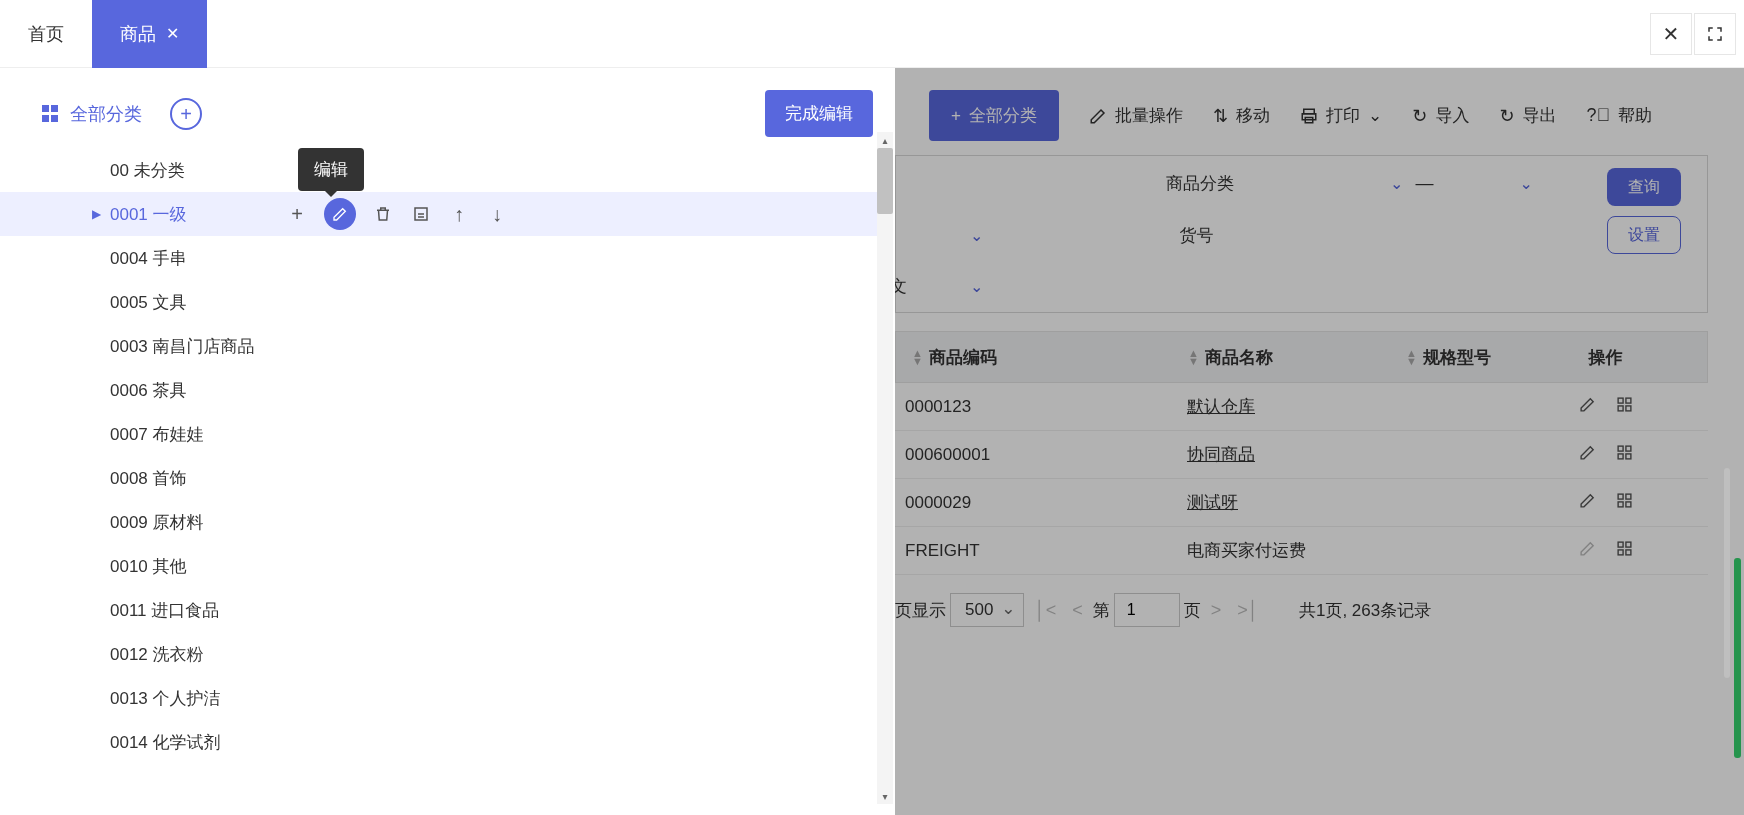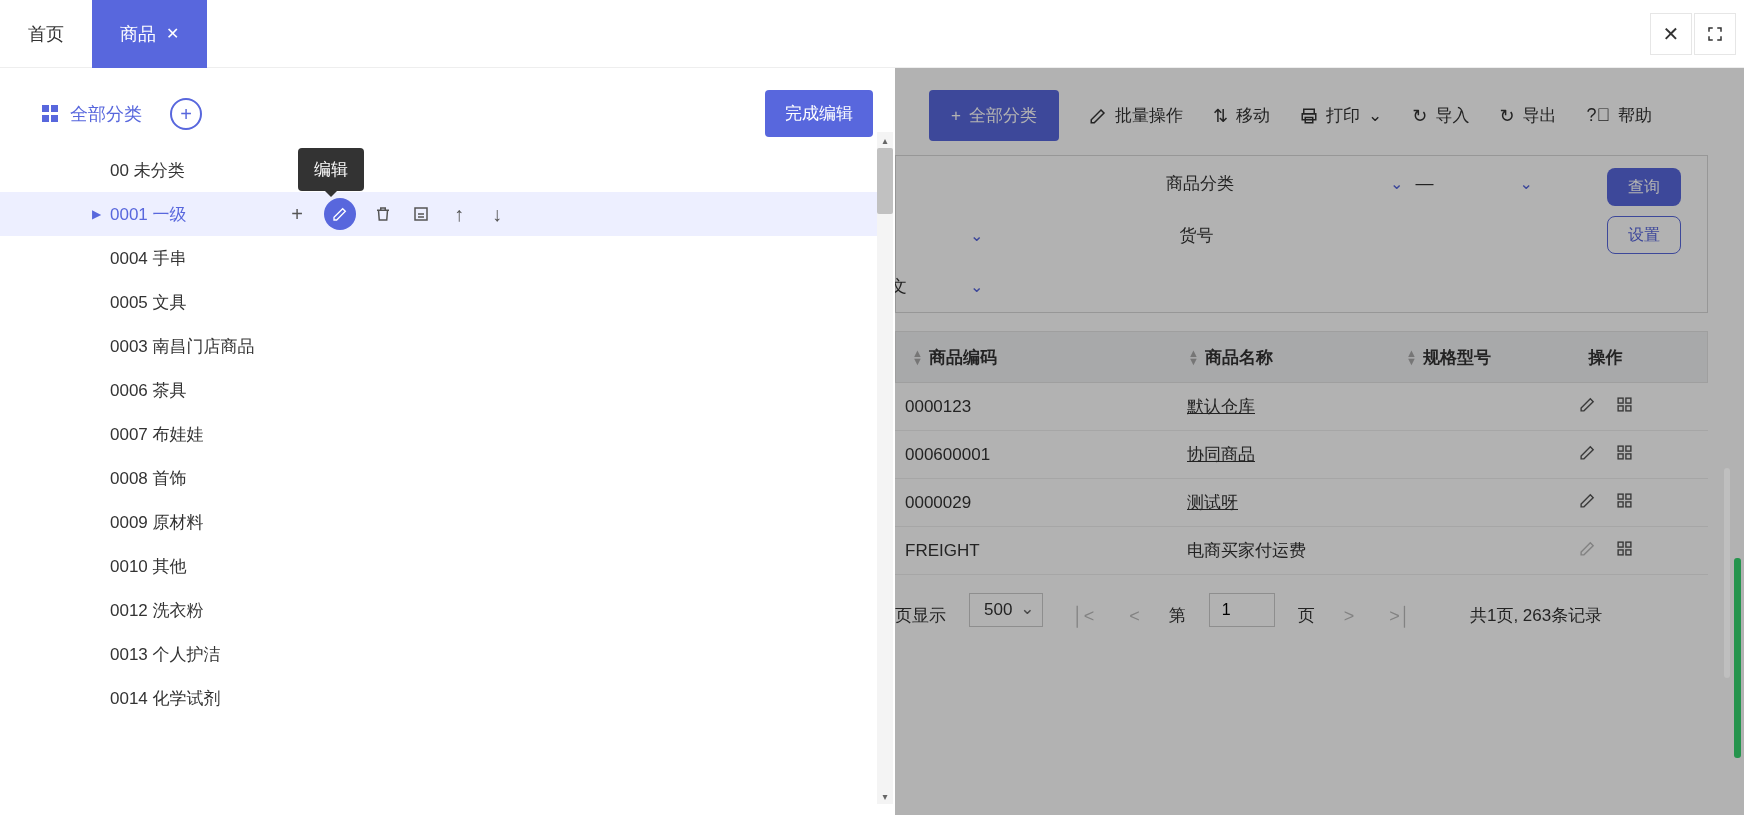--- a/index.html
+++ b/index.html
@@ -370,22 +370,22 @@
   display: flex;
   justify-content: center;
   gap: 20px;
 }
 .row-icon { color: #555; font-size: 18px; cursor: pointer;}
 .row-icon.disabled { color: #bbb; }
 
 
 .pagination {
   display: flex;
-  align-items: flex-end;
-  gap: 23px;
+  align-items: center;
+  gap: 4px;
   padding: 18px 0 0 0;
   font-size: 17px;
   color: #333;
 }
 .pag-sel {
   border: 1px solid #ccc;
   padding: 6px 30px 6px 14px;
   position: relative;
 }
 .pag-sel::after {
@@ -512,20 +512,23 @@
             <span>0007 布娃娃</span>
           </div>
           <div class="tree-item">
             <span>0008 首饰</span>
           </div>
           <div class="tree-item">
             <span>0009 原材料</span>
           </div>
           <div class="tree-item">
             <span>0010 其他</span>
+          </div>
+          <div class="tree-item">
+            <span>0011 进口食品</span>
           </div>
           <div class="tree-item">
             <span>0012 洗衣粉</span>
           </div>
           <div class="tree-item">
             <span>0013 个人护洁</span>
           </div>
           <div class="tree-item">
             <span>0014 化学试剂</span>
           </div>

